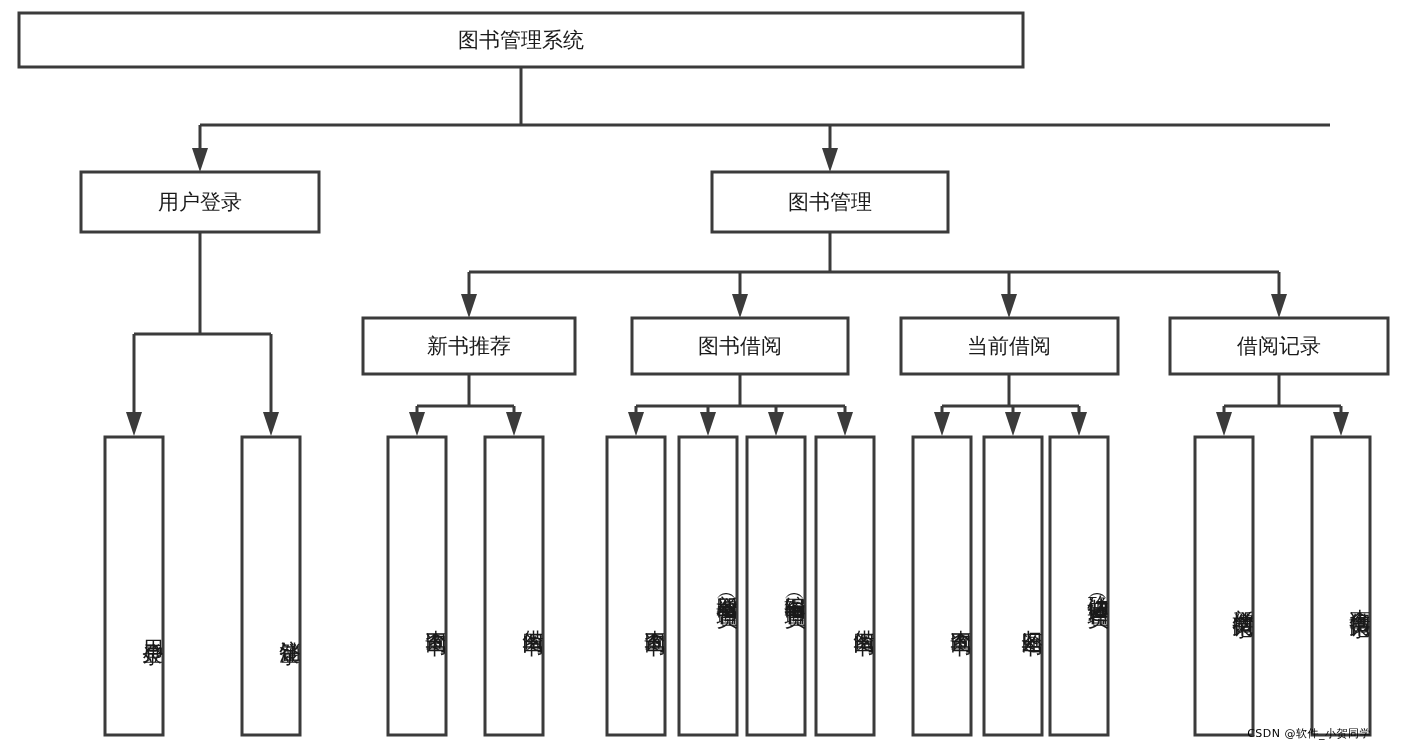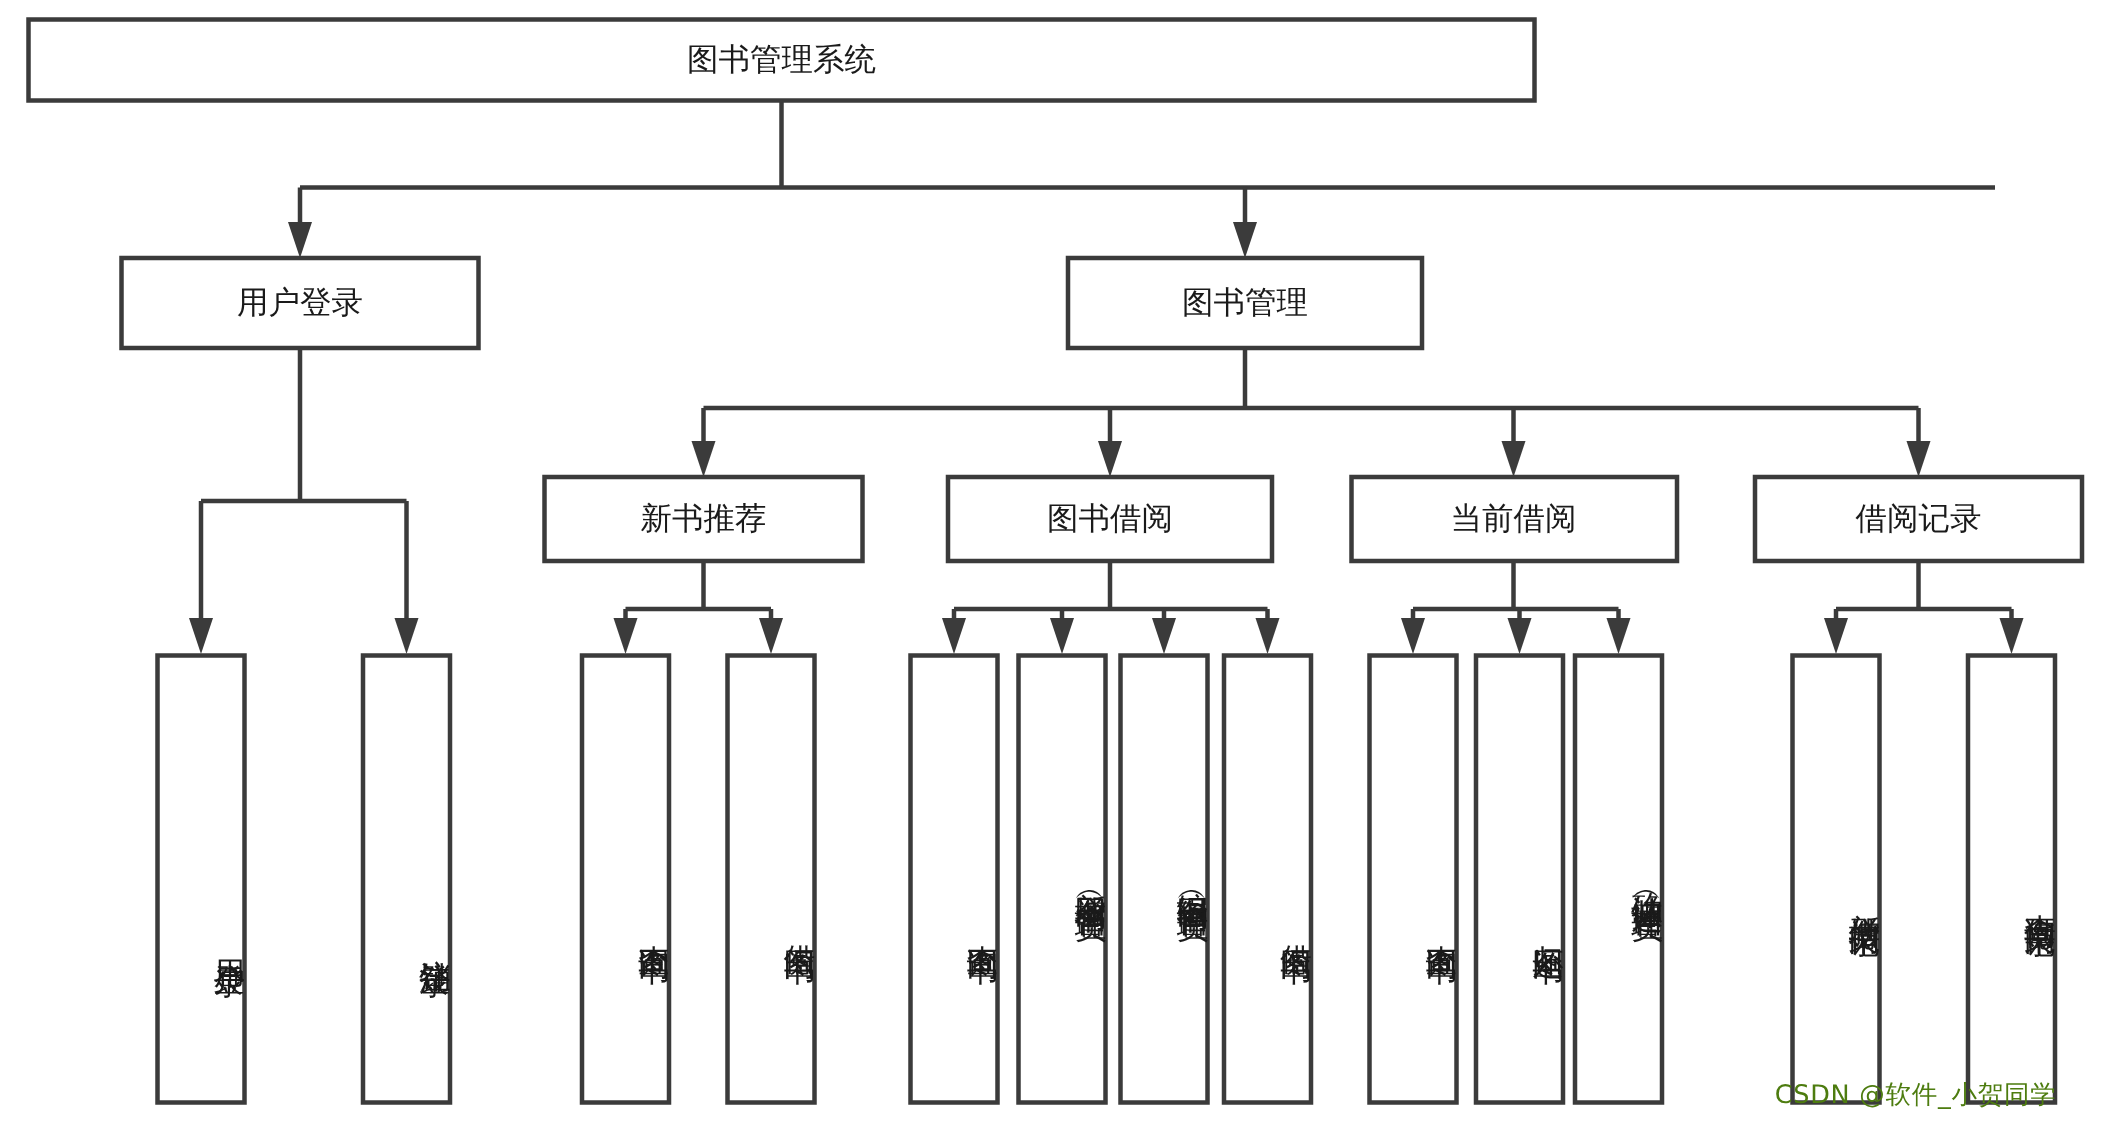--- a/index.html
+++ b/index.html
@@ -61,22 +61,22 @@
     align-items: flex-start;
     justify-content: center;
     white-space: nowrap;
     pointer-events: none;
   }
   .watermark {
     position: absolute;
     right: 8px;
     bottom: 6px;
     font-family: "DejaVu Sans", "Liberation Sans", sans-serif;
-    font-size: 17px;
-    color: #4d7c0f;
+    font-size: 11px;
+    color: #000000;
     letter-spacing: 0.5px;
     white-space: nowrap;
   }
 </style>
 </head>
 <body>
 
 <div id="diagram-root">
 
   <svg class="flow" viewBox="0 0 1405 747" xmlns="http://www.w3.org/2000/svg">

